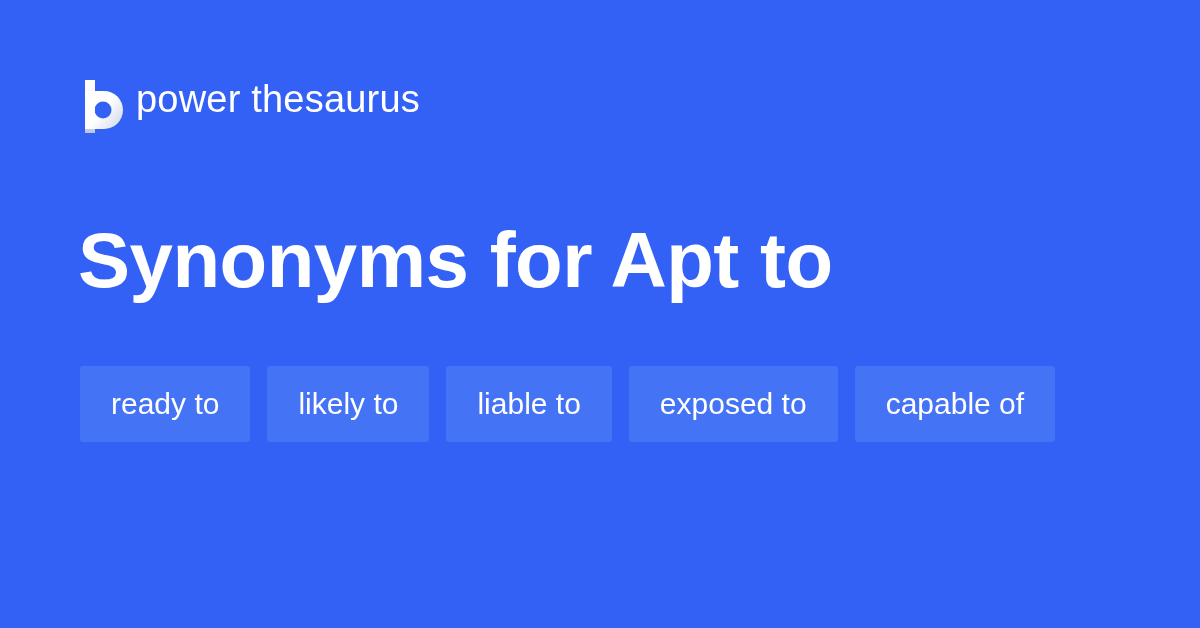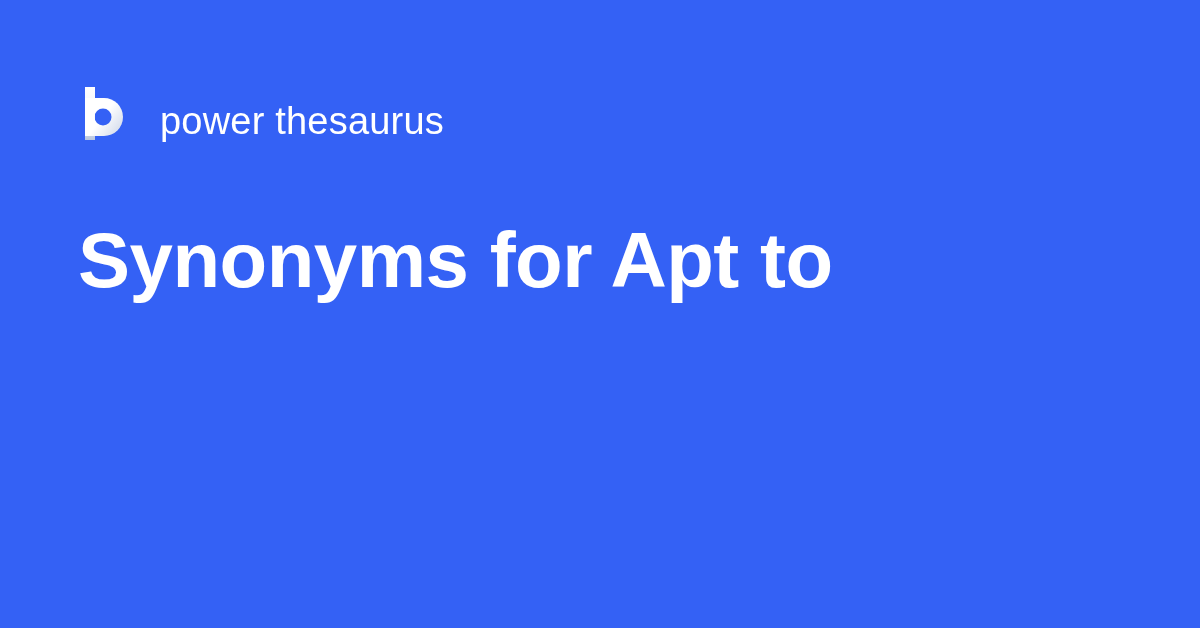--- a/index.html
+++ b/index.html
@@ -23,22 +23,22 @@
     height: 628px;
     background: #3461f5;
   }
 
   
   .brand {
     position: absolute;
     left: 80px;
     top: 80px;
     display: flex;
-    align-items: flex-end;
-    gap: 32px;
+    align-items: flex-start;
+    gap: 8px;
     height: 60px;
   }
 
   .brand-mark {
     width: 48px;
     height: 53px;
     display: block;
     flex: 0 0 auto;
   }
 
@@ -120,14 +120,21 @@
 
       <rect x="5" y="0" width="10" height="53" fill="url(#bStem)"></rect>
 
       <rect x="0" y="0" width="48" height="53" fill="url(#bShade)" mask="url(#bowlMask)"></rect>
     </svg>
     <span class="brand-name">power thesaurus</span>
   </div>
 
   <h1 class="headline">Synonyms for Apt to</h1>
 
+  <div class="chips">
+    <span class="chip">ready to</span>
+    <span class="chip">likely to</span>
+    <span class="chip">liable to</span>
+    <span class="chip">exposed to</span>
+    <span class="chip">capable of</span>
+  </div>
 
 </div>
 
 </body></html>

